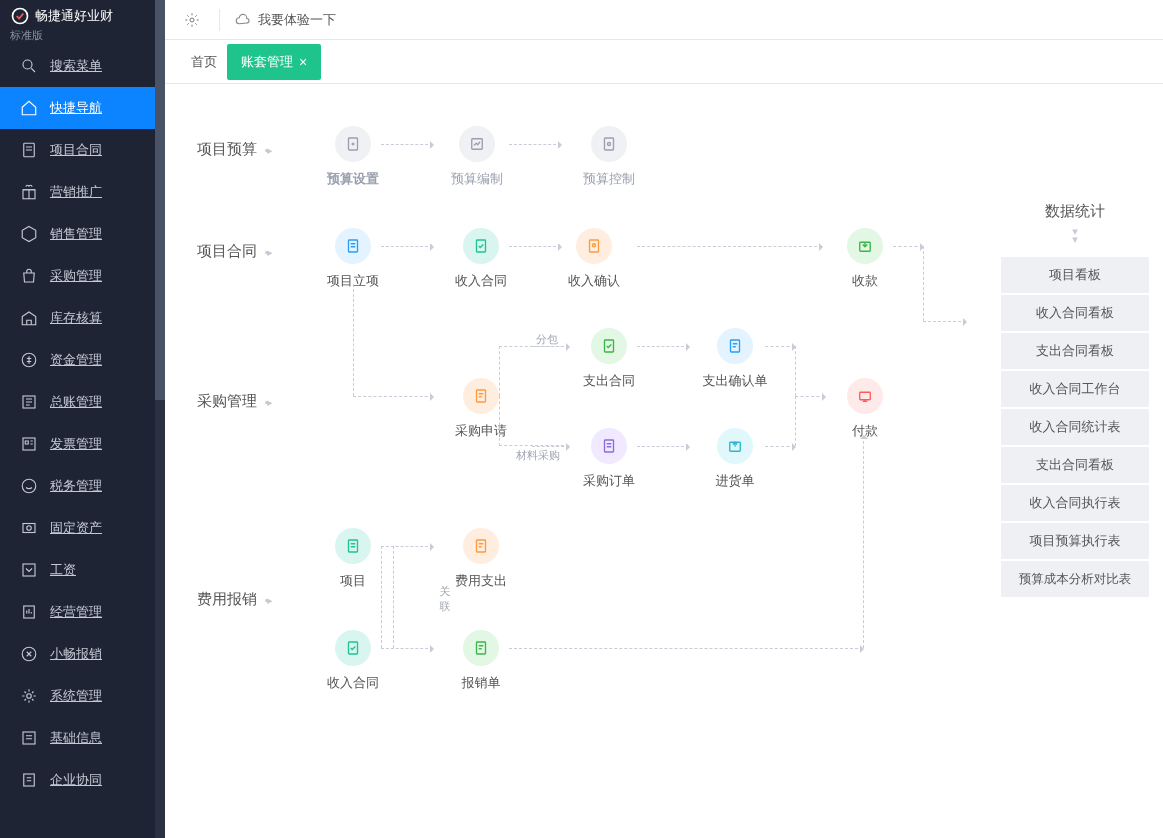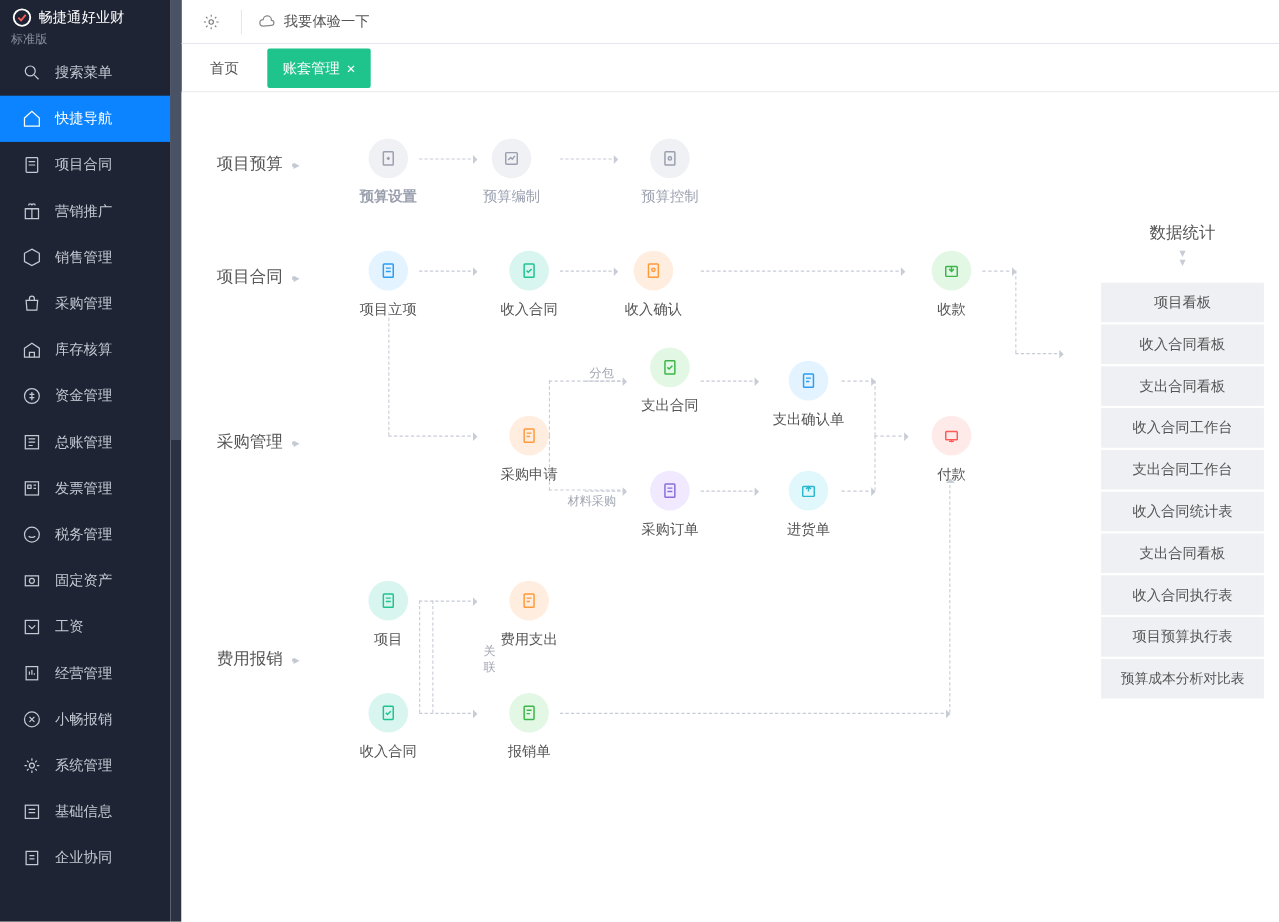--- a/index.html
+++ b/index.html
@@ -9,40 +9,40 @@
     
     
     .sidebar { width: 155px; background: #1e2433; color: #b8bcc6; display: flex; flex-direction: column; }
     .logo-area { padding: 6px 10px 2px; }
     .logo-row { display: flex; align-items: center; gap: 5px; }
     .logo-icon { width: 20px; height: 20px; display:flex; align-items:center; justify-content:center; }
     .logo-text { color: #fff; font-size: 13px; font-weight: 500; }
     .edition { color: #8a8fa0; font-size: 11px; margin-top: 2px; }
     
     .nav-list { flex: 1; overflow-y: auto; }
-    .nav-item { display: flex; align-items: center; gap: 12px; padding: 12px 20px; cursor: pointer; color: #c5c9d4; }
+    .nav-item { display: flex; align-items: center; gap: 12px; padding: 12px 20px; cursor: pointer; color: #c5c9d4; text-decoration: underline; }
     .nav-item.active { background: #0d84ff; color: #fff; }
     .nav-icon { width: 18px; height: 18px; display: inline-flex; align-items: center; justify-content: center; flex-shrink: 0; }
     .nav-icon svg { width: 18px; height: 18px; stroke: currentColor; fill: none; stroke-width: 1.5; }
     
     .scrollbar { width: 10px; background: #2a3142; display: flex; align-items: flex-start; }
     .scroll-thumb { width: 10px; height: 400px; background: #4a5265; border-radius: 0; }
     
     
     .main { flex: 1; display: flex; flex-direction: column; }
     
     .topbar { height: 40px; border-bottom: 1px solid #e5e7ec; display: flex; align-items: center; padding: 0 14px; gap: 14px; }
     .select-box { width: 230px; height: 28px; display: flex; align-items: center; justify-content: space-between; padding: 0 8px; color: #666; cursor: pointer; }
     .chev { color: #0d84ff; font-size: 12px; }
     .gear-btn { width: 26px; height: 26px; display: flex; align-items: center; justify-content: center; cursor: pointer; color: #777; }
     .divider { width: 1px; height: 22px; background: #e5e7ec; }
     .try-btn { display: flex; align-items: center; gap: 6px; color: #555; cursor: pointer; }
     .cloud { width: 18px; height: 18px; }
     
-    .tabs { height: 44px; display: flex; align-items: center; padding: 0 16px; gap: 16px; border-bottom: 1px solid #e5e7ec; }
+    .tabs { height: 44px; display: flex; align-items: center; padding: 0 16px; gap: 0; border-bottom: 1px solid #e5e7ec; }
     .tab { padding: 6px 10px; color: #555; cursor: pointer; }
     .tab.active { background: #1fc48d; color: #fff; padding: 9px 14px; border-radius: 2px; display: flex; align-items: center; gap: 6px; }
     .tab-close { font-size: 14px; }
     
     .content { flex: 1; position: relative; overflow: hidden; background: #fff; }
     .canvas { position: absolute; inset: 0; }
     
     .row-label { position: absolute; font-size: 15px; color: #555; }
     .rl-arrow { position: absolute; color: #c5c9d4; font-size: 11px; letter-spacing: -2px; }
     
@@ -296,21 +296,21 @@
           <div class="node-icon ic-gray">
               <svg viewBox="0 0 24 24" stroke="#9aa0ae" fill="none" stroke-width="1.8">
                 <rect x="6" y="4" width="12" height="16" rx="1"></rect>
                 <path d="M12 10v4M10 12h4"></path>
               </svg>
             </div>
           <div class="node-label">预算设置</div>
         </div>
         <div class="arrow-h" style="left:216px; top:60px; width:52px;"></div>
 
-        <div class="node muted" style="left:260px; top:42px;">
+        <div class="node muted" style="left:272px; top:42px;">
           <div class="node-icon ic-gray">
               <svg viewBox="0 0 24 24" stroke="#9aa0ae" fill="none" stroke-width="1.8">
                 <rect x="5" y="5" width="14" height="14" rx="1"></rect>
                 <path d="M8 14l3-3 2 2 3-4"></path>
               </svg>
             </div>
           <div class="node-label">预算编制</div>
         </div>
         <div class="arrow-h" style="left:344px; top:60px; width:52px;"></div>
 
@@ -386,21 +386,21 @@
                 <path d="M9 9h6M9 13h4"></path>
               </svg>
             </div>
           <div class="node-label">采购申请</div>
         </div>
 
         <div class="corner" style="left:334px; top:262px; width:70px; height:50px; border-right:none; border-bottom:none;"></div>
         <div class="arrow-h" style="left:367px; top:262px; width:37px;"></div>
         <div class="mini-label" style="left:371px; top:248px;">分包</div>
 
-        <div class="node" style="left:404px; top:232px;">
+        <div class="node" style="left:404px; top:244px;">
           <div class="node-icon ic-green">
               <svg viewBox="0 0 24 24" stroke="#3cb64a" fill="none" stroke-width="1.8">
                 <rect x="6" y="4" width="12" height="16" rx="1"></rect>
                 <path d="M9 12l2 2 4-4"></path>
               </svg>
             </div>
           <div class="node-label">支出合同</div>
         </div>
         <div class="arrow-h" style="left:472px; top:262px; width:52px;"></div>
 
@@ -516,23 +516,20 @@
             <div class="stat-item">
                 <span>收入合同看板</span>
               </div>
             <div class="stat-item">
                 <span>支出合同看板</span>
               </div>
             <div class="stat-item">
                 <span>收入合同工作台</span>
               </div>
             <div class="stat-item">
-                <span>支出合同工作台</span>
-              </div>
-            <div class="stat-item">
                 <span>收入合同统计表</span>
               </div>
             <div class="stat-item">
                 <span>支出合同看板</span>
               </div>
             <div class="stat-item">
                 <span>收入合同执行表</span>
               </div>
             <div class="stat-item">
                 <span>项目预算执行表</span>

